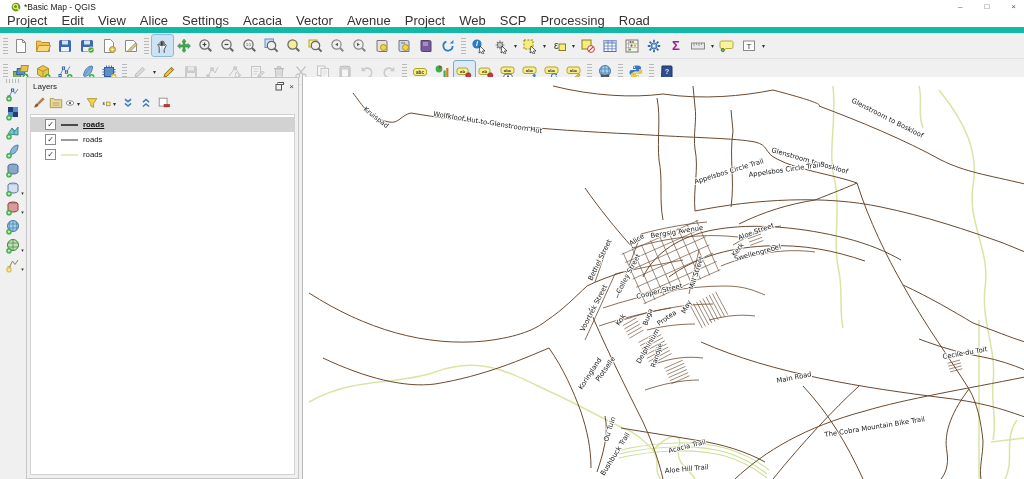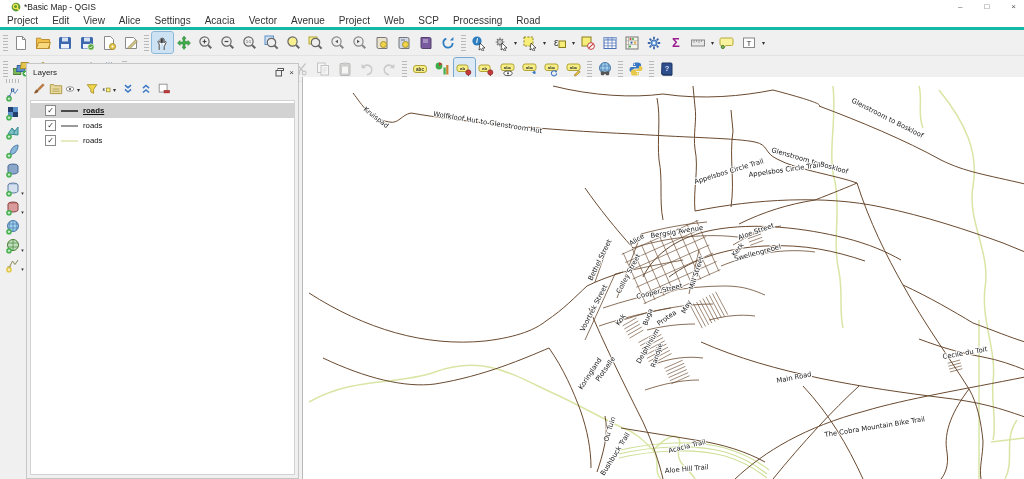--- a/index.html
+++ b/index.html
@@ -1,36 +1,36 @@
 <!DOCTYPE html>
 <html><head>
 <meta charset="utf-8">
 <style>
   html,body{margin:0;padding:0}
   body{width:1024px;height:479px;overflow:hidden;background:#f0f0f0;font-family:"Liberation Sans",sans-serif;position:relative}
   .titlebar{height:13px;background:#fff;display:flex;align-items:center;font-size:8.5px;color:#222;padding-left:11px;gap:3px}
   .wctl{margin-left:auto;display:flex;gap:22px;padding-right:8px;color:#555;font-size:8px}
   .wctl span{cursor:default}
-  .menubar{height:14px;background:#fff;display:flex;align-items:center;font-size:10px;color:#333;border-bottom:3px solid #14b8a6}
+  .menubar{height:14px;background:#fff;display:flex;align-items:center;font-size:13px;color:#333;border-bottom:6px solid #14b8a6}
   .menu-item{padding:1px 7px;cursor:default}
   .toolbar{height:25px;background:#f0f0f0;display:flex;align-items:center;border-bottom:1px solid #e2e2e2;padding-left:1px}
   .grip{width:5px;height:16px;margin:0 2px;background-image:repeating-linear-gradient(#b9b9b9 0 1px,transparent 1px 3px);background-size:1px 100%;background-repeat:repeat-x;background-position:2px 0}
   .tb{width:21px;height:21px;display:inline-flex;align-items:center;justify-content:center;border-radius:2px;position:relative;margin:0 0.5px;flex:none}
   .tb.active{background:#cde3f4;outline:1px solid #8db8d8}
   .tb.seltool{outline:1px solid #7aa9d0;background:#ddeaf6}
   .tb.dis{opacity:.42;filter:grayscale(.9)}
   .tb svg{display:block}
   .dd{font-size:6px;color:#333;width:7px;text-align:center;flex:none}
   .glyph{line-height:1}
   .sigma{color:#9b1f93;font-weight:bold;font-size:13px}
   .dockbar{position:absolute;left:0;top:77px;bottom:0;width:26px;background:#f0f0f0;display:flex;flex-direction:column;align-items:center;padding-top:2px;gap:2px}
   .dockgrip{width:14px;height:4px;background-image:repeating-linear-gradient(90deg,#b9b9b9 0 1px,transparent 1px 3px)}
   .dockbtn{position:relative;width:22px;height:17px;display:flex;align-items:center;justify-content:center}
   .dockbtn .dd{position:absolute;right:-2px;bottom:1px;font-size:5px}
-  .panel{position:absolute;left:26px;top:63px;bottom:0;width:273px;background:#f0f0f0;border:1px solid #c6c6c6;box-sizing:border-box}
+  .panel{position:absolute;left:26px;top:77px;bottom:0;width:273px;background:#f0f0f0;border:1px solid #c6c6c6;box-sizing:border-box}
   .panel-header{height:15px;display:flex;align-items:center;font-size:8px;color:#222;padding:1px 4px 0 6px}
   .panel-hbtn{margin-left:auto;display:flex;gap:5px;align-items:center;color:#444;font-size:8px}
   .panel-tools{height:18px;display:flex;align-items:center;gap:1px;padding:0 2px}
   .pt{width:17px;height:16px;display:inline-flex;align-items:center;justify-content:center;position:relative}
   .layer-list{position:absolute;left:3px;right:3px;top:36px;bottom:3px;background:#fff;border:1px solid #d2d2d2;font-size:7.8px;color:#111;padding-top:2px}
   .layer-row{height:15px;display:flex;align-items:center;gap:5px;padding-left:14px}
   .layer-row.selected{background:#d2d2d2}
   .layer-row.selected .lname{font-weight:bold;text-decoration:underline}
   .cb{width:9px;height:9px;border:1px solid #8a8a8a;background:#fff;display:inline-flex;align-items:center;justify-content:center;font-size:8px;color:#333;flex:none}
   .swatch{width:17px;height:2px;flex:none}

